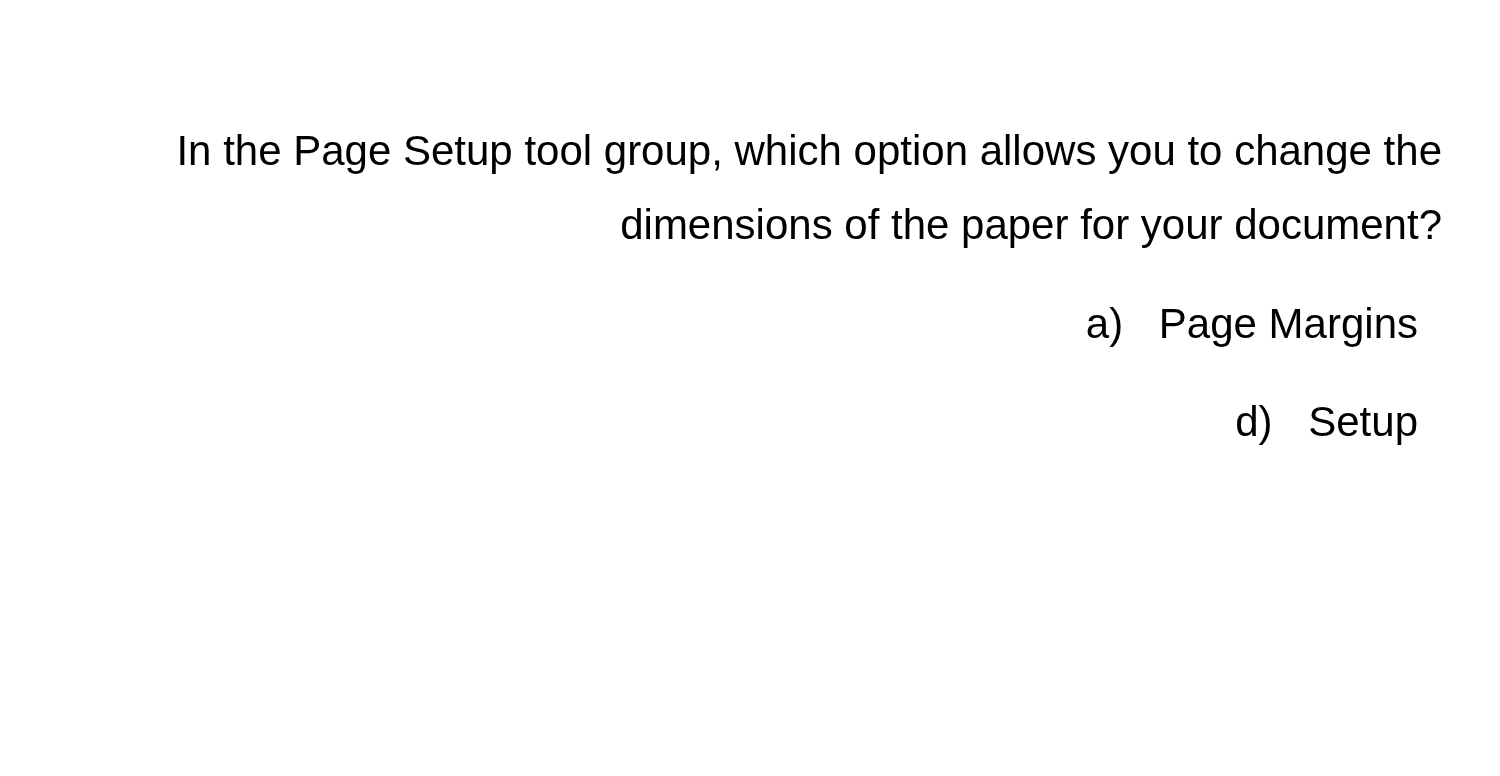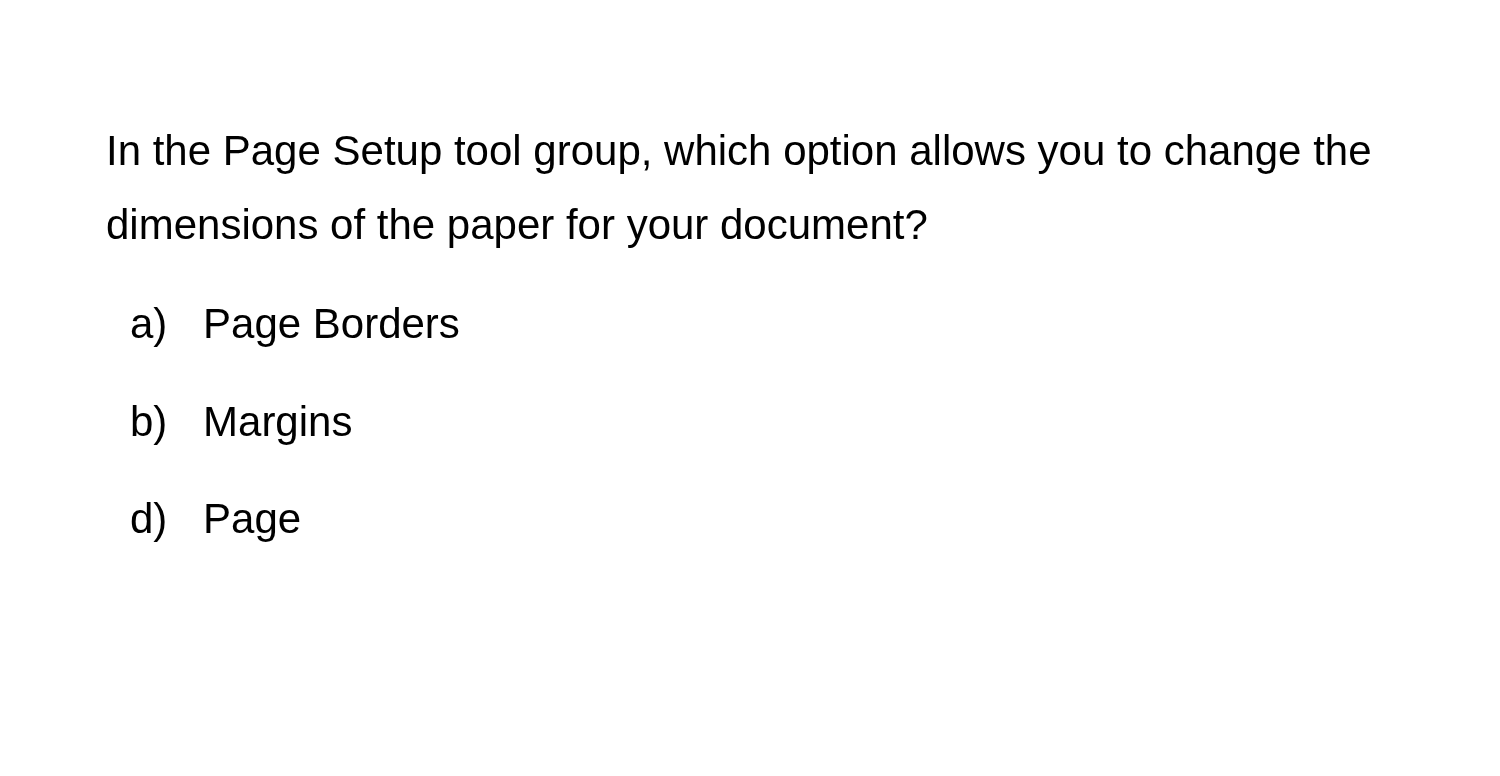--- a/index.html
+++ b/index.html
@@ -1,18 +1,19 @@
 <!DOCTYPE html>
 <html><head>
   <meta charset="utf-8">
   <style>
     * {
       margin: 12px;
       padding: 0;
       box-sizing: border-box;
+      text-align: right;
     }
     body {
       background: #ffffff;
       font-family: -apple-system, BlinkMacSystemFont, "Segoe UI", Helvetica, Arial, sans-serif;
       width: 1500px;
       height: 776px;
       padding: 78px 70px;
       color: #000000;
     }
     .question-text {
@@ -32,23 +33,19 @@
     }
   </style>
 </head>
 <body>
 
 <div class="question-text">In the Page Setup tool group, which option allows you to change the dimensions of the paper for your document?</div>
 
 <div class="options">
   <div class="option-item">
     <span>a)</span>
-    <span>Page Borders</span>
-  </div>
-  <div class="option-item">
-    <span>b)</span>
-    <span>Margins</span>
+    <span>Page Margins</span>
   </div>
   <div class="option-item">
     <span>d)</span>
-    <span>Page</span>
+    <span>Setup</span>
   </div>
 </div>
 
 </body></html>

